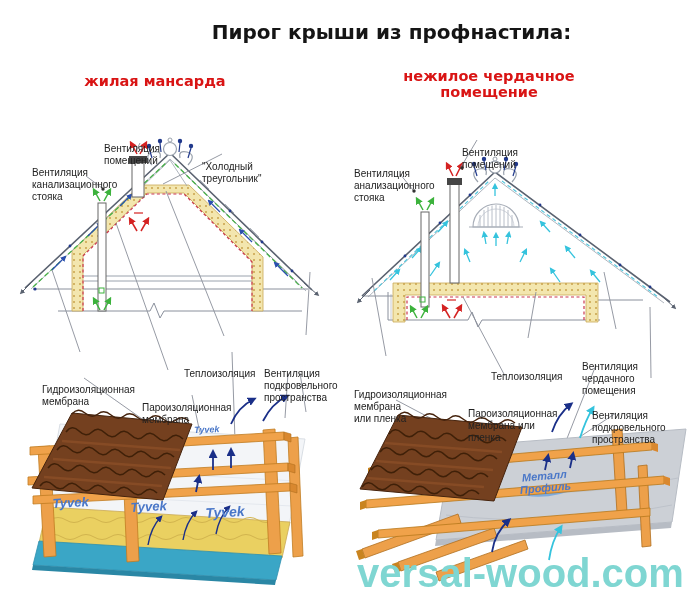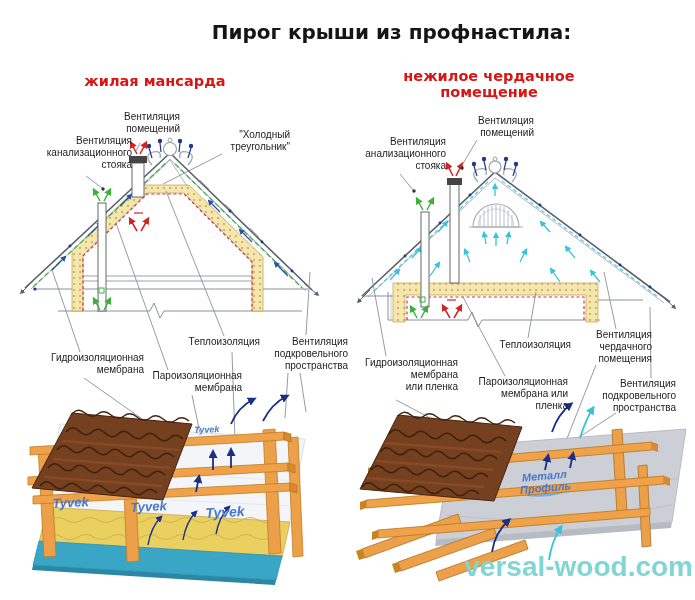--- a/index.html
+++ b/index.html
@@ -6,28 +6,28 @@
   .stage{position:relative;width:695px;height:600px;background:#ffffff;overflow:hidden;
          font-family:"Liberation Sans",sans-serif;}
   .art{position:absolute;left:0;top:0;z-index:1;}
   .txt{position:absolute;z-index:2;}
   .title{left:0;top:20px;width:695px;text-align:center;font-family:"DejaVu Sans",sans-serif;
          font-weight:bold;font-size:20px;color:#151515;padding-left:44px;}
   .sub{font-family:"DejaVu Sans",sans-serif;font-weight:bold;font-size:14.5px;color:#d91414;
        text-align:center;line-height:16px;white-space:pre-line;}
   .sub-left{left:80px;top:73px;width:150px;}
   .sub-right{left:400px;top:68px;width:178px;}
-  .lbl{font-size:10px;line-height:12px;color:#222;text-align:right;white-space:pre-line;}
+  .lbl{font-size:10px;line-height:12px;color:#222;text-align:left;white-space:pre-line;margin-top:32px;}
   .brand{font-weight:bold;font-style:italic;color:#4a77c8;}
   .brand-tyvek{font-size:13px;transform:rotate(-3deg);transform-origin:left top;}
   .brand-tyvek-sm{font-size:9px;transform:rotate(-2deg);transform-origin:left top;}
   .brand-mp{font-size:11px;line-height:12px;width:52px;text-align:center;white-space:normal;
             transform:rotate(-5deg);transform-origin:left top;}
-  .watermark{left:348px;top:551px;width:345px;text-align:right;z-index:3;
-             font-family:"Liberation Sans",sans-serif;font-weight:bold;font-size:28px;
+  .watermark{left:348px;top:551px;width:345px;text-align:center;z-index:3;
+             font-family:"Liberation Sans",sans-serif;font-weight:bold;font-size:40px;
              letter-spacing:0px;color:#7fd6d2;}
 </style>
 </head>
 <body>
 
 <div class="stage">
 
 <svg class="art" width="695" height="600" viewBox="0 0 695 600">
   <defs>
     <marker id="ah-red" viewBox="0 0 6 6" refX="4" refY="3" markerWidth="5" markerHeight="5" orient="auto">

